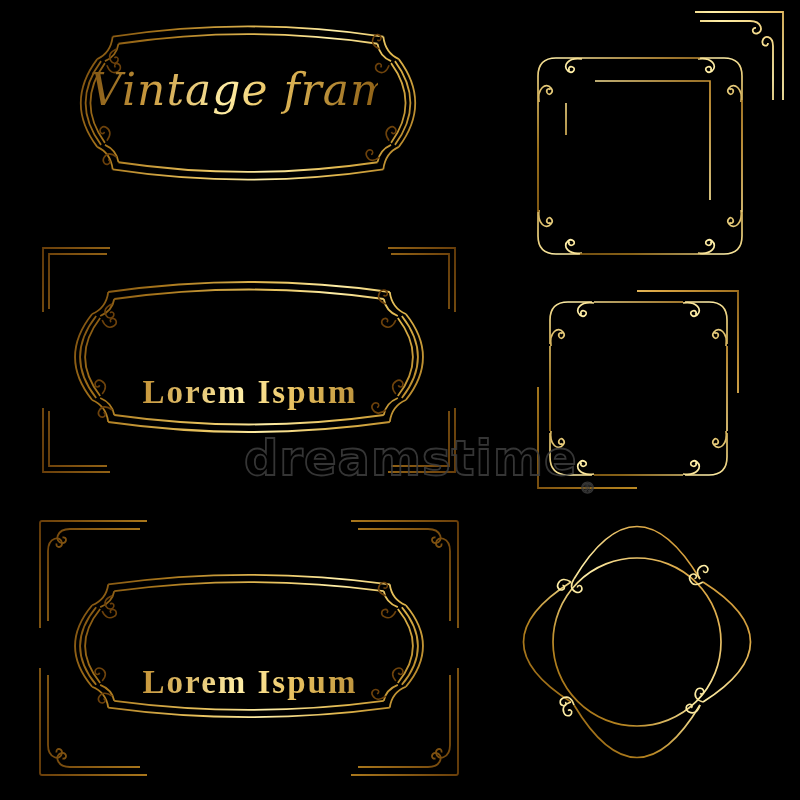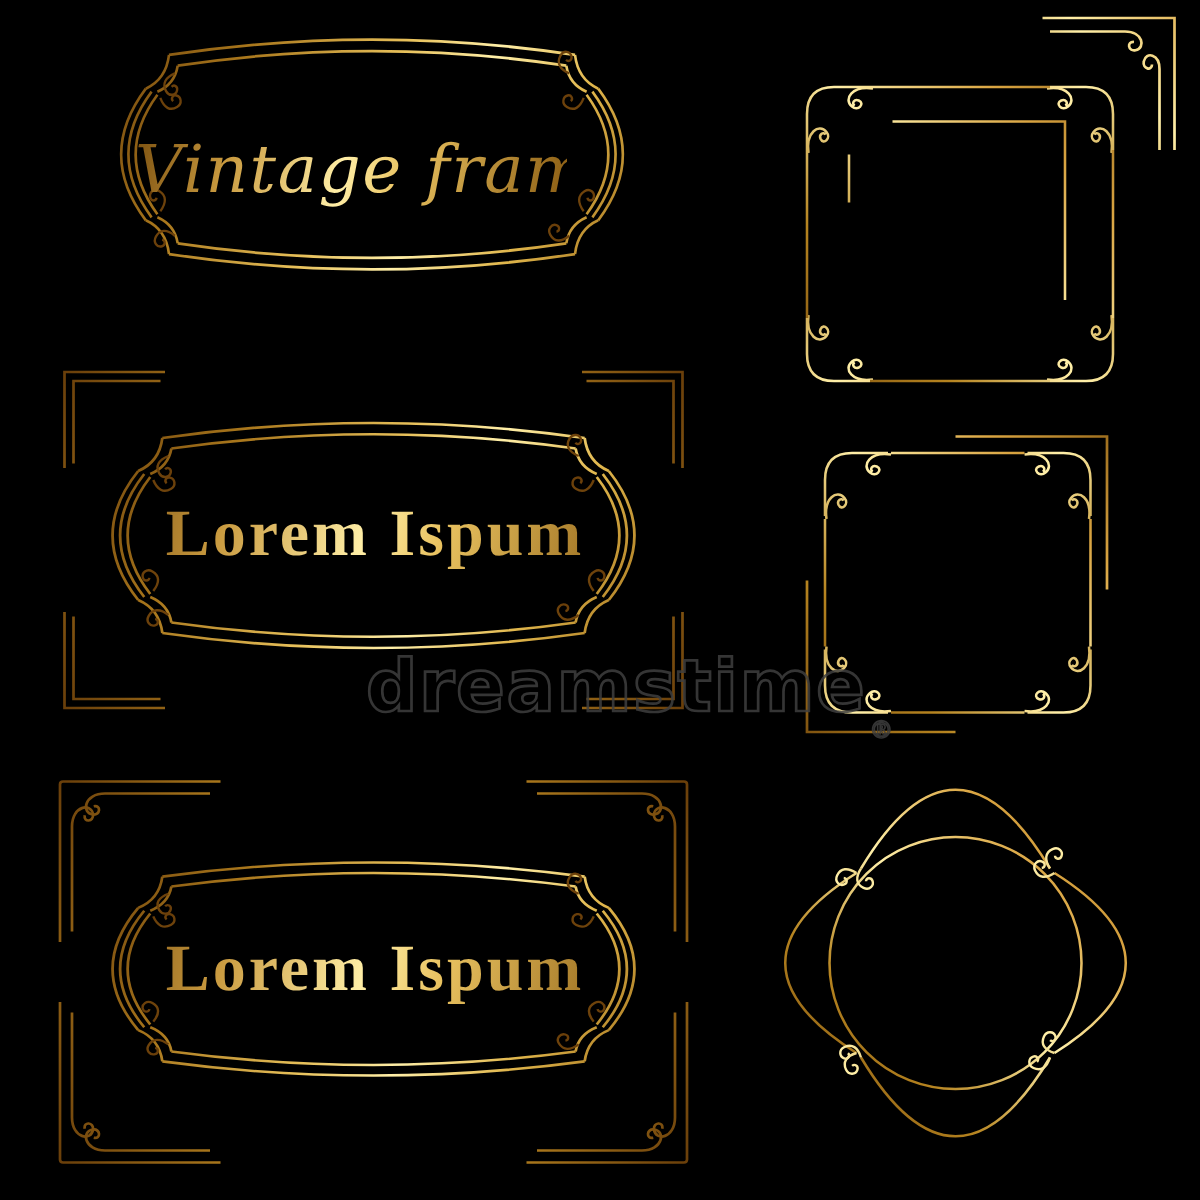--- a/index.html
+++ b/index.html
@@ -15,21 +15,21 @@
     background:linear-gradient(104deg,#7c5110 0%,#c99a3f 22%,#ffeea6 48%,#e9c260 62%,#8a5c12 100%);
     -webkit-background-clip:text;background-clip:text;
     color:transparent;
   }
   .label-script{
     font-family:"DejaVu Serif", serif;
     font-style:italic;font-weight:400;font-size:44px;letter-spacing:1px;
   }
   .label-serif{
     font-family:"Liberation Serif", serif;
-    font-weight:700;font-size:44px;letter-spacing:2px;
+    font-weight:700;font-size:33px;letter-spacing:2px;margin-top:44px;
   }
   .watermark{
     position:absolute;left:244px;top:382px;
     font-family:"DejaVu Sans", sans-serif;
     font-weight:700;font-size:48px;letter-spacing:1px;
     color:transparent;-webkit-text-stroke:1.8px #3f3f3f;
     opacity:0.85;white-space:nowrap;margin-top:48px;
   }
   .watermark .reg{
     font-size:16px;-webkit-text-stroke:1.1px #3f3f3f;
@@ -107,21 +107,21 @@
         <use href="#curl" transform="translate(34 132) rotate(-60)"></use>
         <use href="#curl" transform="translate(316 148) rotate(-30) scale(-1 1)"></use>
         <use href="#curl" transform="translate(326 132) rotate(60) scale(-1 1)"></use>
       </g>
     </defs>
   </svg>
 
   <svg class="orn" style="left:74px;top:6px" width="348" height="194" viewBox="0 0 360 190" preserveAspectRatio="none">
     <use href="#plaque" stroke="url(#goldA)"></use>
   </svg>
-  <div class="label label-script" style="left:90px;top:88px;width:288px">Vintage frames</div>
+  <div class="label label-script" style="left:90px;top:64px;width:288px">Vintage frames</div>
 
   <svg class="orn" style="left:36px;top:242px" width="426" height="236" viewBox="0 0 426 236">
     <g stroke="url(#goldA)">
       <use href="#bracketPlain" transform="translate(7 6)"></use>
       <use href="#bracketPlain" transform="translate(419 6) scale(-1 1)"></use>
       <use href="#bracketPlain" transform="translate(7 230) scale(1 -1)"></use>
       <use href="#bracketPlain" transform="translate(419 230) scale(-1 -1)"></use>
     </g>
   </svg>
 

